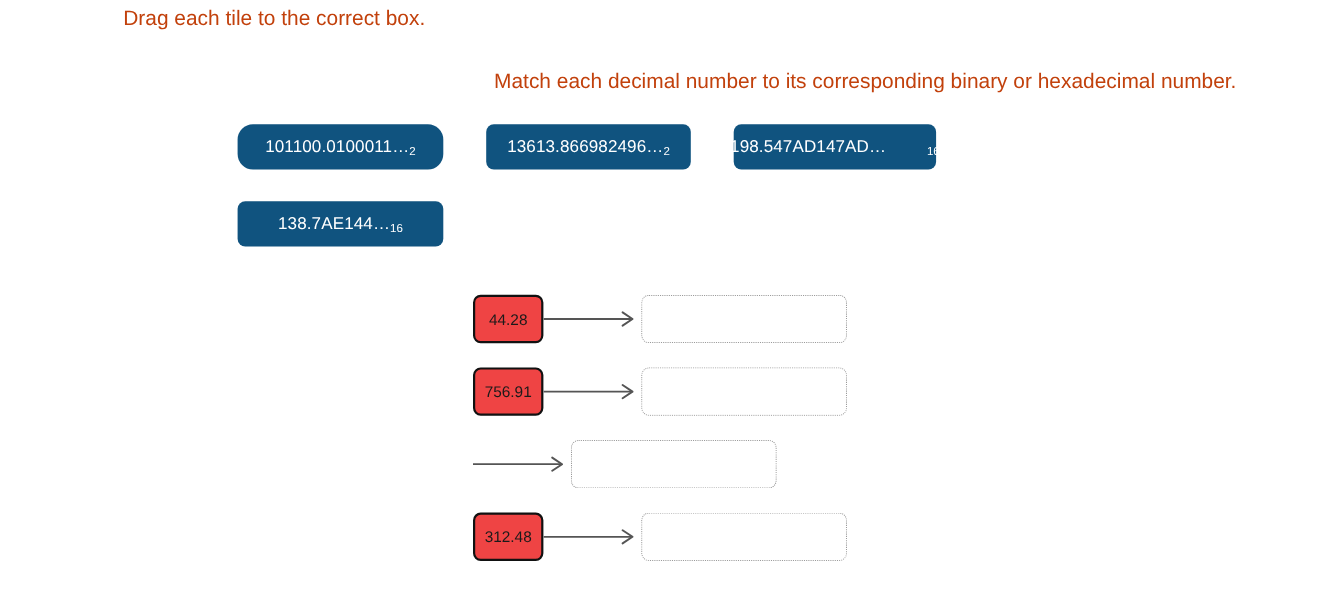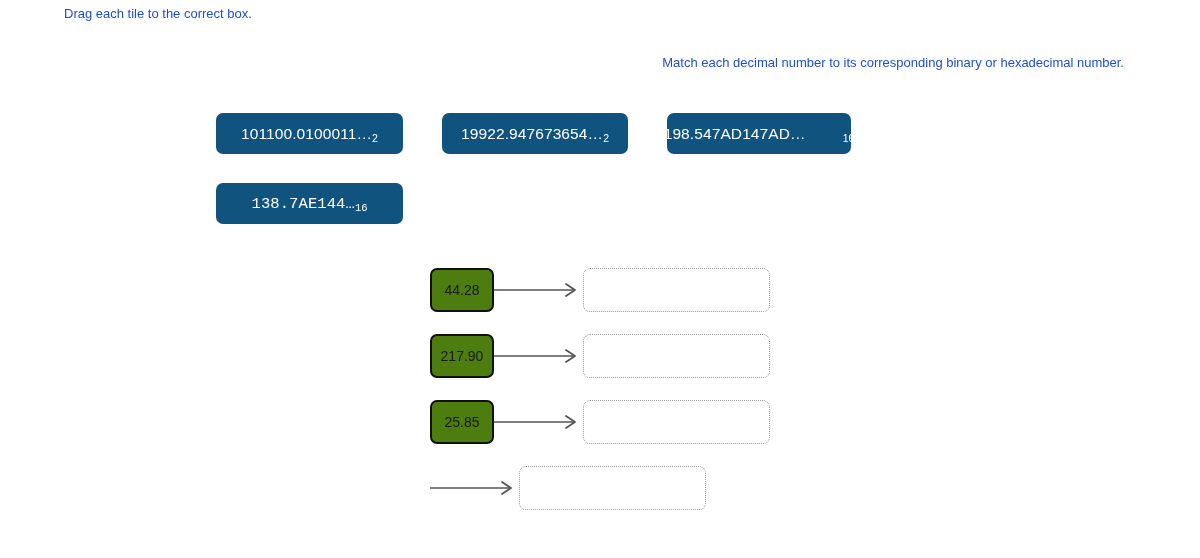--- a/index.html
+++ b/index.html
@@ -19,39 +19,40 @@
   }
 
   
   .instructions {
     position: absolute;
     left: 64px;
     top: 0;
     width: 1060px;
   }
   .instr-line {
-    font-size: 13px;
+    font-size: 19px;
     line-height: 1.35;
-    color: #1d4ed8;
+    color: #c2410c;
+    margin-left: 48px;
   }
   .instr-line.first { margin-top: 5px; }
   .instr-line.second { margin-top: 31px; text-align: right; }
 
   
   .tile-tray {
     position: absolute;
     left: 216px;
     top: 113px;
     width: 700px;
   }
   .tile-row {
     display: flex;
     align-items: flex-start;
   }
-  .tile-row.row2 { margin-top: 29px; font-family: Liberation Mono, monospace; }
+  .tile-row.row2 { margin-top: 29px; }
 
   .tile {
     background: #10537f;
     color: #ffffff;
     border-radius: 7px;
     height: 41px;
     box-sizing: border-box;
     display: flex;
     align-items: center;
     justify-content: center;
@@ -66,21 +67,21 @@
     font-size: 10.5px;
     vertical-align: sub;
     position: relative;
     top: 4px;
     letter-spacing: 0;
   }
   .tile-gap { width: 39px; flex: 0 0 auto; }
   .tile-gap.wide { width: 39px; }
 
   
-  .tile.t0 { width: 187px; }
+  .tile.t0 { width: 187px; border-radius: 14px; }
   .tile.t1 { width: 186px; }
   .tile.t2 { width: 184px; gap: 37px; }
   .tile.t3 { width: 187px; }
 
   
   .match-area {
     position: absolute;
     left: 430px;
     top: 268px;
   }
@@ -91,21 +92,21 @@
     margin-bottom: 22px;
   }
   .match-row:last-child { margin-bottom: 0; }
 
   .decimal-box {
     width: 64px;
     height: 44px;
     box-sizing: border-box;
     border: 2px solid #111111;
     border-radius: 7px;
-    background: #4d7c0f;
+    background: #ef4444;
     display: flex;
     align-items: center;
     justify-content: center;
     font-size: 14px;
     color: #1a1a1a;
     flex: 0 0 auto;
   }
 
   .arrow {
     width: 89px;
@@ -134,21 +135,21 @@
 
 <div class="tile-tray">
 
   <div class="tile-row row1">
     <div class="tile t0">
       <span>101100.0100011…</span>
         <span class="sub">2</span>
     </div>
     <div class="tile-gap"></div>
     <div class="tile t1">
-      <span>19922.947673654…</span>
+      <span>13613.866982496…</span>
         <span class="sub">2</span>
     </div>
     <div class="tile-gap wide"></div>
     <div class="tile t2">
       <span>198.547AD147AD…</span>
         <span class="sub">16</span>
     </div>
   </div>
 
   <div class="tile-row row2">
@@ -165,38 +166,38 @@
   <div class="match-row">
     <div class="decimal-box">44.28</div>
     <svg class="arrow" viewBox="0 0 89 16">
       <line x1="0" y1="8" x2="80" y2="8" stroke="#555555" stroke-width="1.6"></line>
       <polyline points="72,2 81,8 72,14" fill="none" stroke="#555555" stroke-width="1.8" stroke-linecap="round" stroke-linejoin="round"></polyline>
     </svg>
     <div class="drop-box"></div>
   </div>
 
   <div class="match-row">
-    <div class="decimal-box">217.90</div>
-    <svg class="arrow" viewBox="0 0 89 16">
-      <line x1="0" y1="8" x2="80" y2="8" stroke="#555555" stroke-width="1.6"></line>
-      <polyline points="72,2 81,8 72,14" fill="none" stroke="#555555" stroke-width="1.8" stroke-linecap="round" stroke-linejoin="round"></polyline>
-    </svg>
-    <div class="drop-box"></div>
-  </div>
-
-  <div class="match-row">
-    <div class="decimal-box">25.85</div>
-    <svg class="arrow" viewBox="0 0 89 16">
-      <line x1="0" y1="8" x2="80" y2="8" stroke="#555555" stroke-width="1.6"></line>
-      <polyline points="72,2 81,8 72,14" fill="none" stroke="#555555" stroke-width="1.8" stroke-linecap="round" stroke-linejoin="round"></polyline>
-    </svg>
-    <div class="drop-box"></div>
-  </div>
-
-  <div class="match-row">
+    <div class="decimal-box">756.91</div>
+    <svg class="arrow" viewBox="0 0 89 16">
+      <line x1="0" y1="8" x2="80" y2="8" stroke="#555555" stroke-width="1.6"></line>
+      <polyline points="72,2 81,8 72,14" fill="none" stroke="#555555" stroke-width="1.8" stroke-linecap="round" stroke-linejoin="round"></polyline>
+    </svg>
+    <div class="drop-box"></div>
+  </div>
+
+  <div class="match-row">
+    <svg class="arrow" viewBox="0 0 89 16">
+      <line x1="0" y1="8" x2="80" y2="8" stroke="#555555" stroke-width="1.6"></line>
+      <polyline points="72,2 81,8 72,14" fill="none" stroke="#555555" stroke-width="1.8" stroke-linecap="round" stroke-linejoin="round"></polyline>
+    </svg>
+    <div class="drop-box"></div>
+  </div>
+
+  <div class="match-row">
+    <div class="decimal-box">312.48</div>
     <svg class="arrow" viewBox="0 0 89 16">
       <line x1="0" y1="8" x2="80" y2="8" stroke="#555555" stroke-width="1.6"></line>
       <polyline points="72,2 81,8 72,14" fill="none" stroke="#555555" stroke-width="1.8" stroke-linecap="round" stroke-linejoin="round"></polyline>
     </svg>
     <div class="drop-box"></div>
   </div>
 
 </div>
 
 </body></html>

